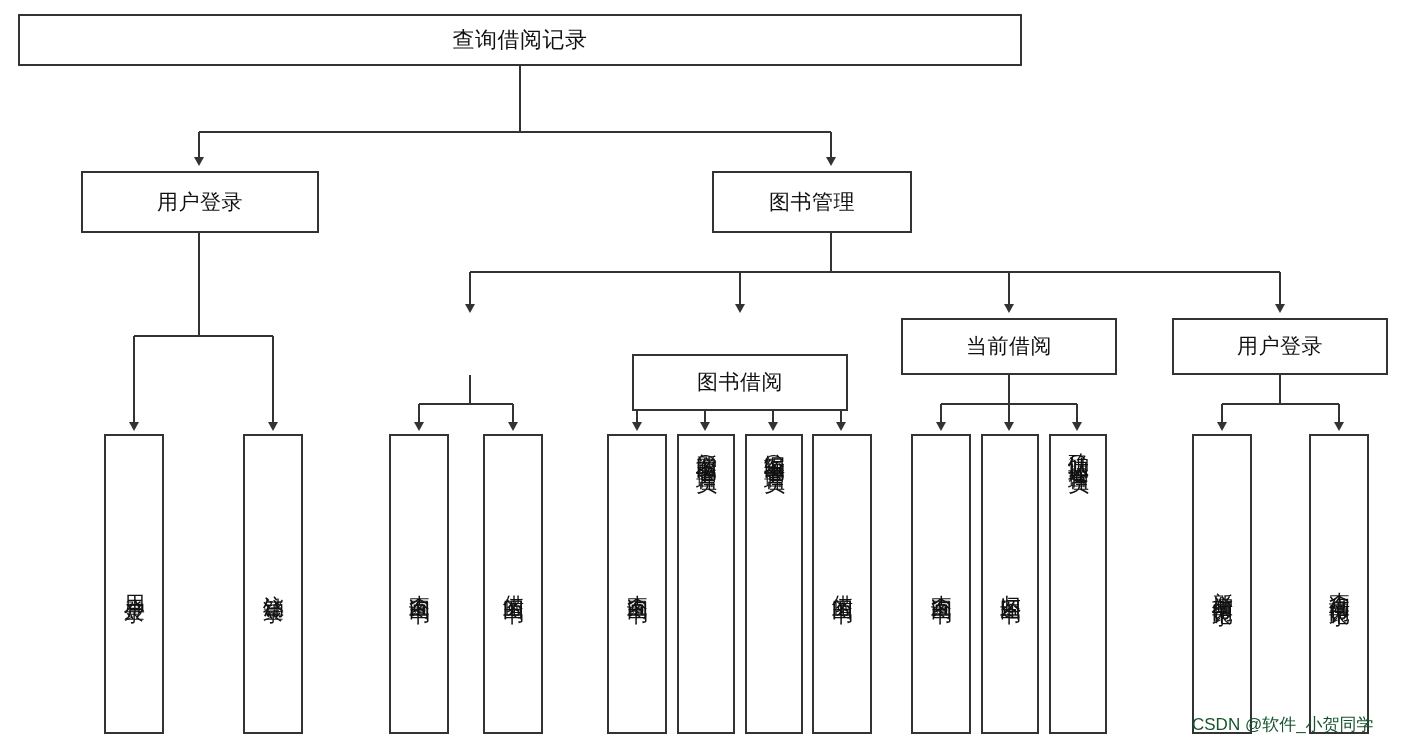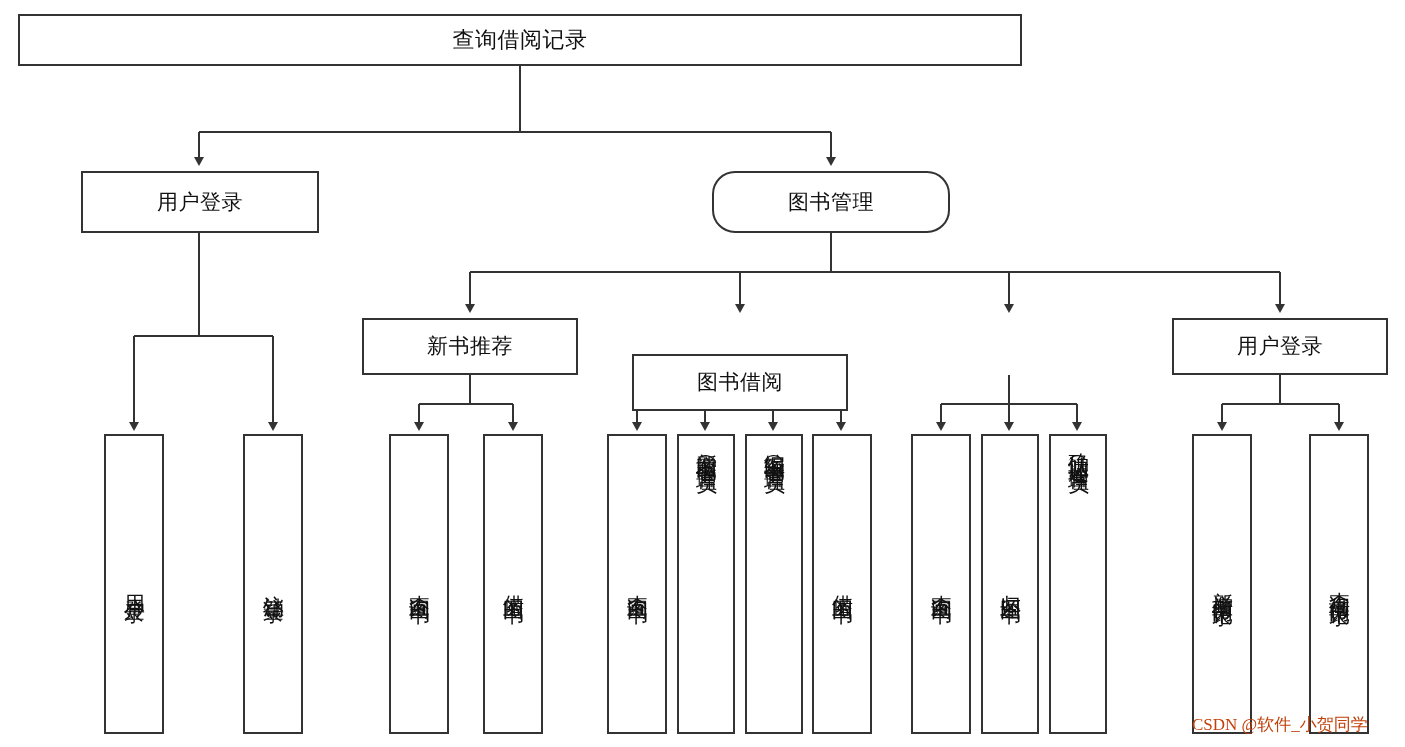--- a/index.html
+++ b/index.html
@@ -65,24 +65,24 @@
     margin-top: 0;
   }
   .node.vert.center-text {
     align-items: center;
   }
   .watermark {
     position: absolute;
     left: 1192px;
     top: 713px;
     font-size: 17px;
-    color: #c2410c;
+    color: #14532d;
     white-space: nowrap;
     z-index: 3;
-    font-family: Liberation Serif, serif;
+    font-family: Liberation Sans, sans-serif;
   }
 </style>
 </head>
 <body>
 
 <div id="diagram-root">
 
   <svg id="edge-layer" viewBox="0 0 1405 747" xmlns="http://www.w3.org/2000/svg">
     <defs>
       <marker id="arrowhead" markerWidth="9" markerHeight="10" refX="1" refY="5" orient="auto" markerUnits="userSpaceOnUse">
@@ -133,30 +133,30 @@
     </g>
   </svg>
 
   <div class="node horiz root" style="left:18px; top:14px; width:1004px; height:52px;">
     <span class="node-label">查询借阅记录</span>
   </div>
 
   <div class="node horiz" style="left:81px; top:171px; width:238px; height:62px;">
     <span class="node-label">用户登录</span>
   </div>
-  <div class="node horiz" style="left:712px; top:171px; width:238px; height:62px;border-radius:23px;">
+  <div class="node horiz" style="left:712px; top:171px; width:200px; height:62px;">
     <span class="node-label">图书管理</span>
   </div>
 
-  <div class="node horiz" style="left:362px; top:318px; width:216px; height:57px;">
-    <span class="node-label">新书推荐</span>
-  </div>
   <div class="node horiz" style="left:632px; top:318px; width:216px; height:57px;margin-top:36px;">
     <span class="node-label">图书借阅</span>
   </div>
+  <div class="node horiz" style="left:901px; top:318px; width:216px; height:57px;">
+    <span class="node-label">当前借阅</span>
+  </div>
   <div class="node horiz" style="left:1172px; top:318px; width:216px; height:57px;">
     <span class="node-label">用户登录</span>
   </div>
 
   <div class="node vert center-text" style="left:104px; top:434px; width:60px; height:300px;">
     <span class="node-label">用户登录</span>
   </div>
   <div class="node vert center-text" style="left:243px; top:434px; width:60px; height:300px;">
     <span class="node-label">注销登录</span>
   </div>

